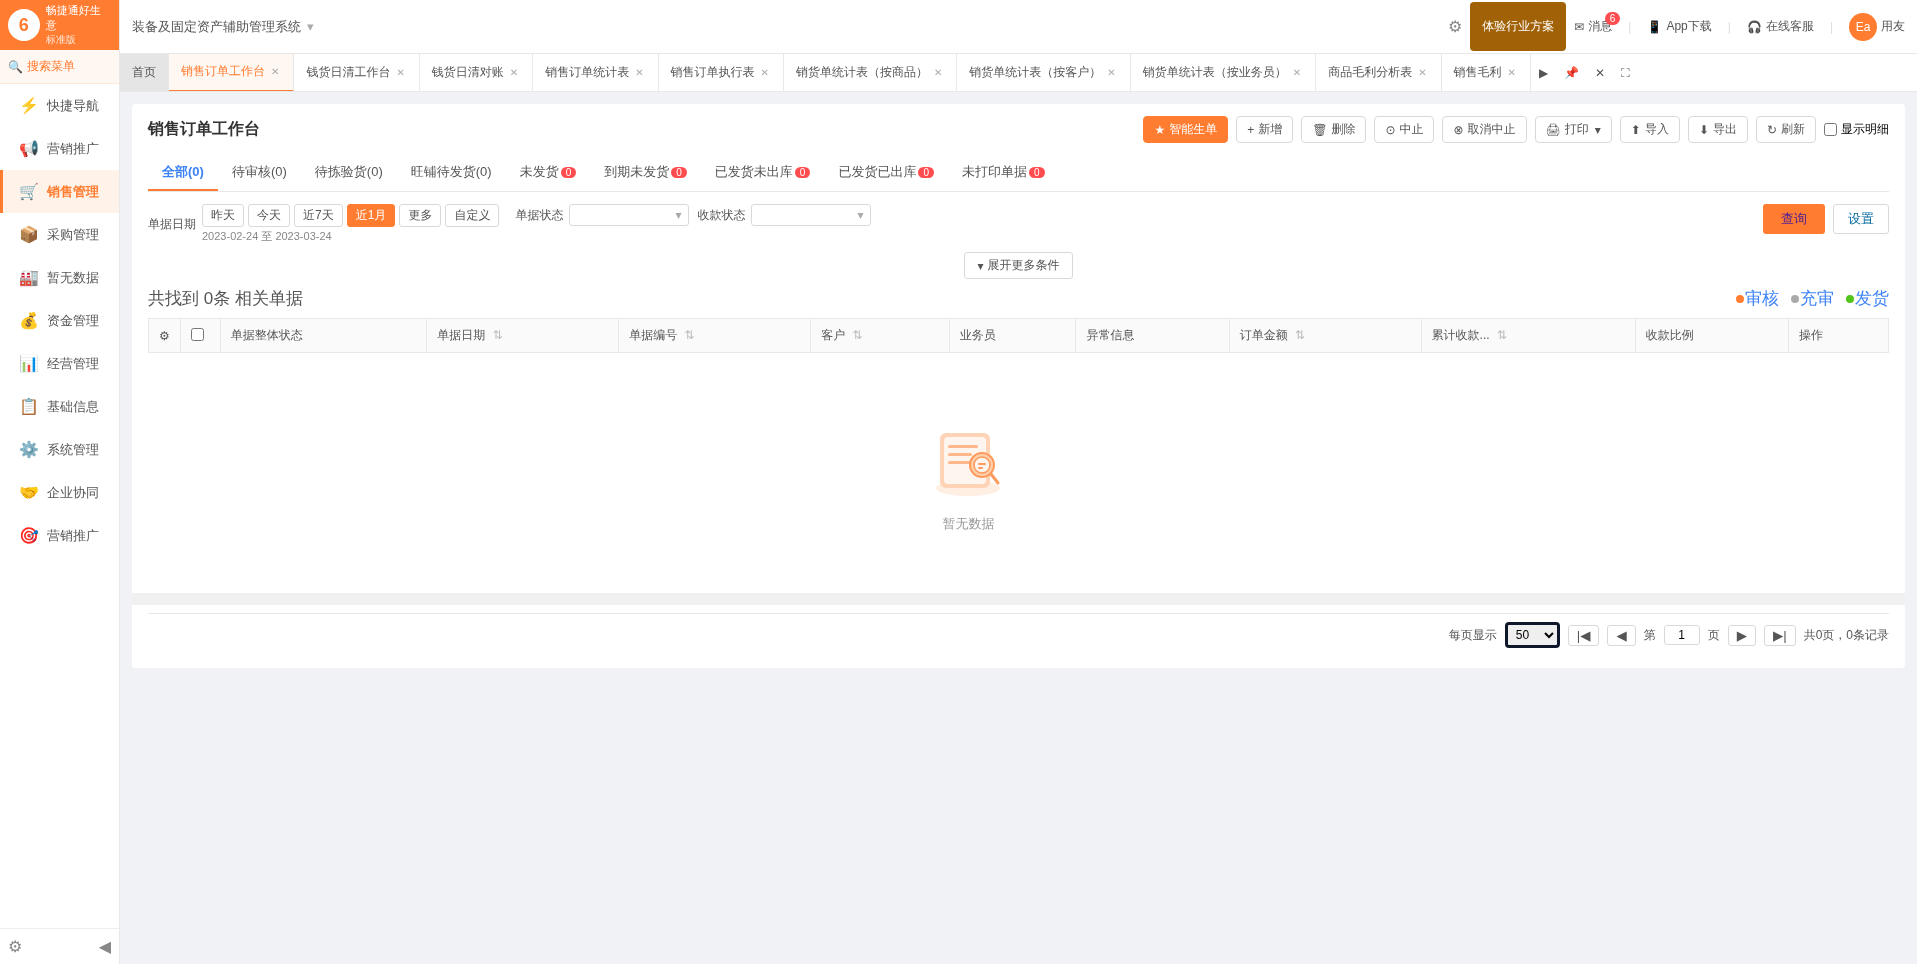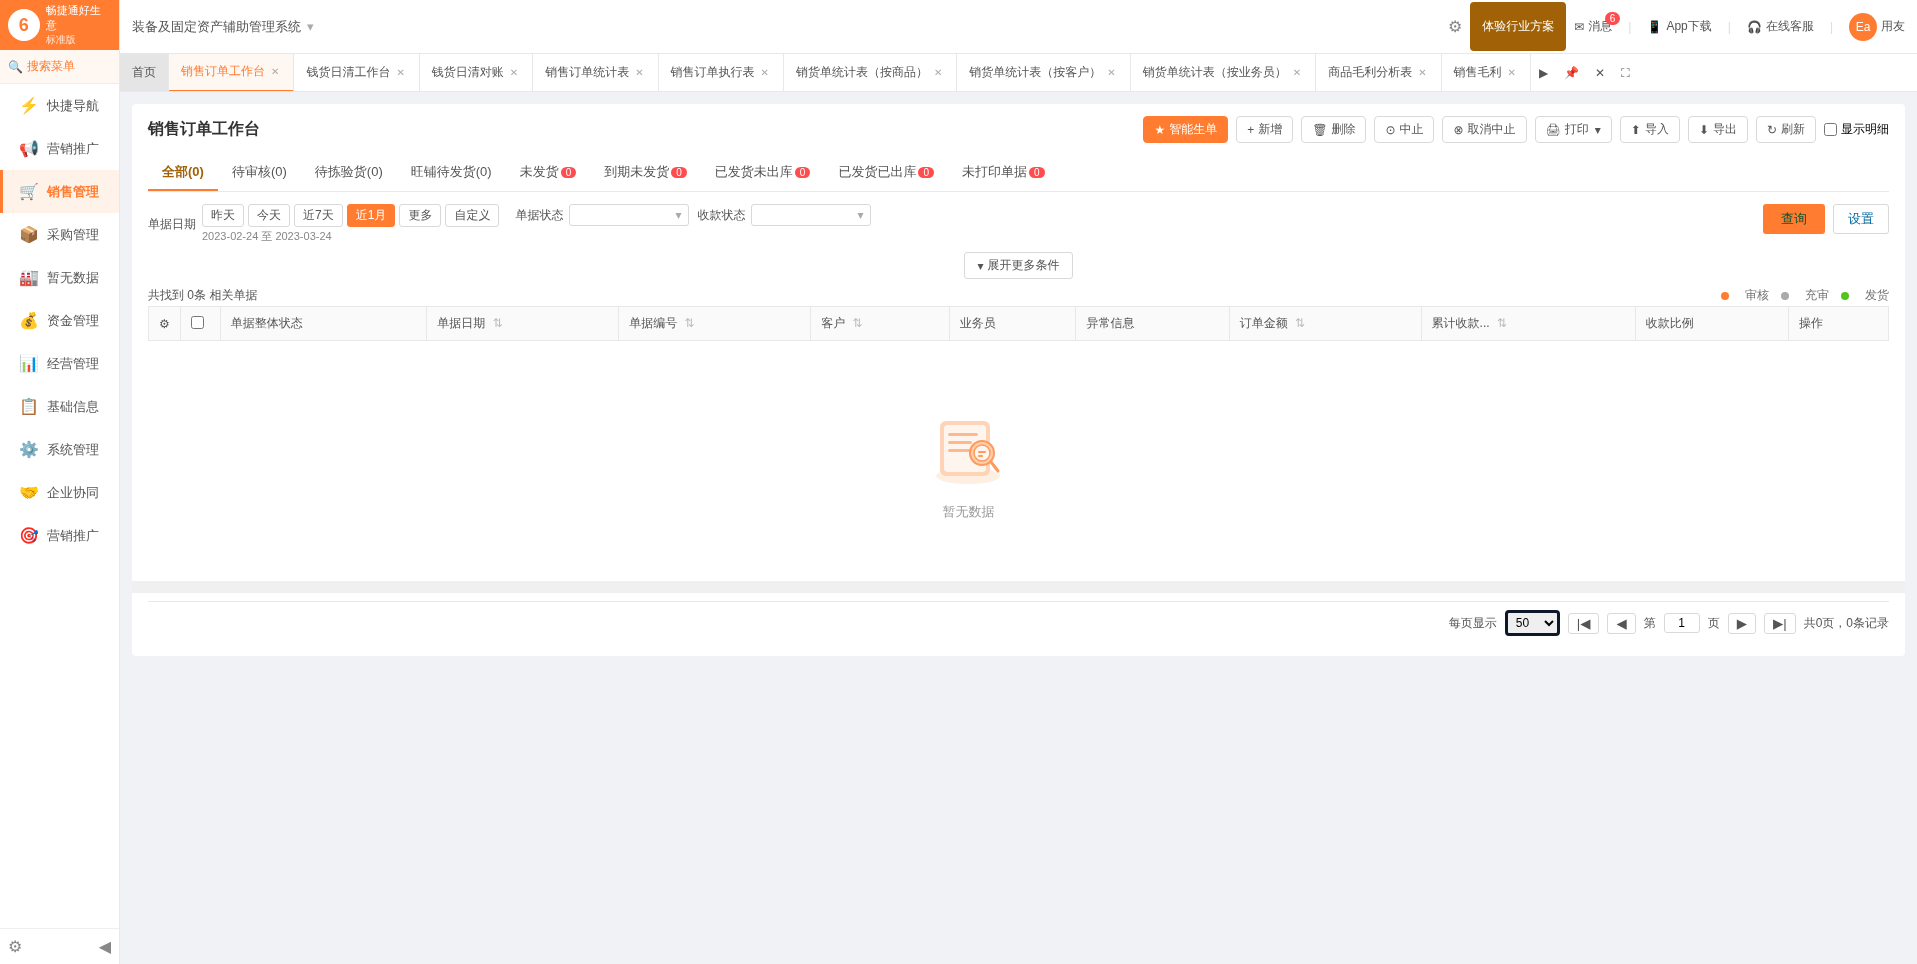--- a/index.html
+++ b/index.html
@@ -166,21 +166,21 @@
       margin-bottom: 12px;
     }
     .sub-tab {
       padding: 8px 14px;
       cursor: pointer;
       color: #555;
       font-size: 13px;
       border-bottom: 2px solid transparent;
       white-space: nowrap;
     }
-    .sub-tab.active { color: #a16207; border-bottom-color: #ff7c30; font-weight: bold; }
+    .sub-tab.active { color: #3b82f6; border-bottom-color: #ff7c30; font-weight: bold; }
     .sub-tab .badge-red {
       background: #ff4d4f;
       color: #fff;
       border-radius: 10px;
       padding: 0 5px;
       font-size: 10px;
       margin-left: 2px;
     }
 
     
@@ -231,46 +231,46 @@
       background: #fff;
       display: flex; align-items: center; gap: 4px;
     }
 
     .filter-actions-right {
       margin-left: auto;
       display: flex; gap: 8px;
     }
     .btn-query {
       background: #ff7c30;
-      color: #14532d;
+      color: #4c1d95;
       border: none;
       border-radius: 3px;
       padding: 5px 18px;
       cursor: pointer;
       font-size: 13px;
     }
     .btn-set {
       background: #fff;
       color: #0369a1;
       border: 1px solid #d9d9d9;
       border-radius: 3px;
       padding: 5px 14px;
       cursor: pointer;
       font-size: 13px;
     }
 
     
     .result-bar {
       display: flex; align-items: center; justify-content: space-between;
-      margin-bottom: 2px;
-      font-size: 12px;
+      margin-bottom: 8px;
+      font-size: 17px;
       color: #555;
     }
     .result-actions { display: flex; gap: 12px; }
-    .result-action { color: #737373; cursor: pointer; display: flex; align-items: center; gap: 16px; }
+    .result-action { color: #3b82f6; cursor: pointer; display: flex; align-items: center; gap: 1px; }
     .result-action .dot { width: 8px; height: 8px; border-radius: 50%; display: inline-block; }
     .dot-orange { background: #ff7c30; }
     .dot-gray { background: #aaa; }
     .dot-green { background: #52c41a; }
 
     
     .data-table { width: 100%; border-collapse: collapse; font-size: 12px; }
     .data-table th {
       background: #fafafa;
       border: 1px solid #e8e8e8;

